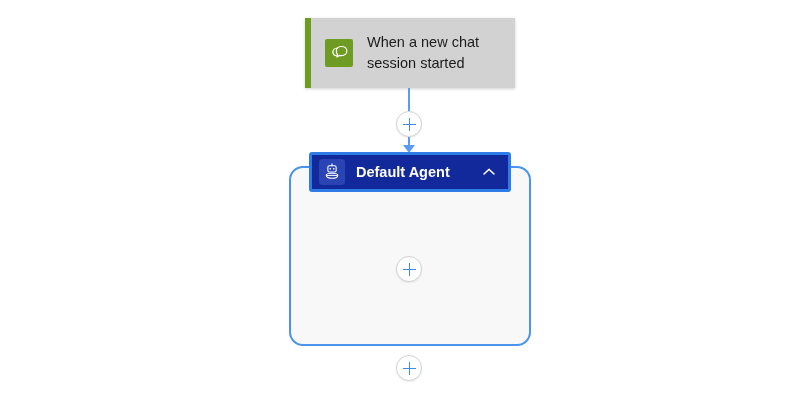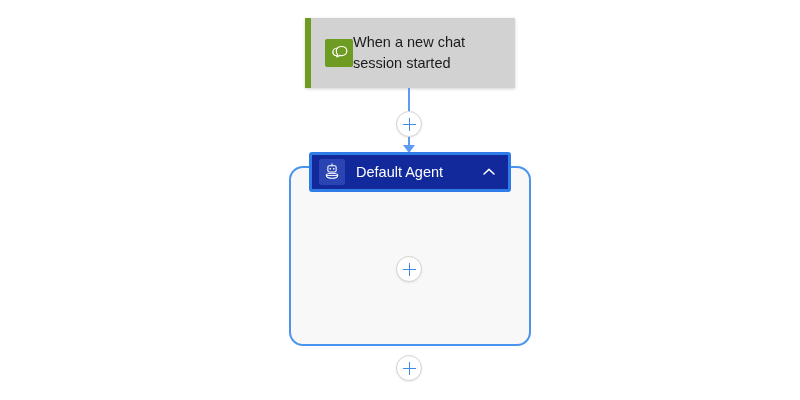--- a/index.html
+++ b/index.html
@@ -35,20 +35,21 @@
   .trigger-accent {
     width: 6px;
     height: 100%;
     background: #6e9b21;
     flex: 0 0 6px;
   }
   .trigger-inner {
     display: flex;
     align-items: center;
     padding-left: 14px;
+    gap: 14px;
   }
   .trigger-icon {
     width: 28px;
     height: 28px;
     background: #6e9b21;
     border-radius: 2px;
     display: flex;
     align-items: center;
     justify-content: center;
     flex: 0 0 28px;
@@ -151,21 +152,21 @@
     border-radius: 3px;
     background: #2a44b4;
     display: flex;
     align-items: center;
     justify-content: center;
     flex: 0 0 26px;
   }
   .agent-title {
     color: #ffffff;
     font-size: 14.5px;
-    font-weight: normal;
+    font-weight: bold;
     margin-left: 11px;
     flex: 1 1 auto;
     white-space: nowrap;
   }
   .chevron-btn {
     width: 22px;
     height: 22px;
     display: flex;
     align-items: center;
     justify-content: center;

